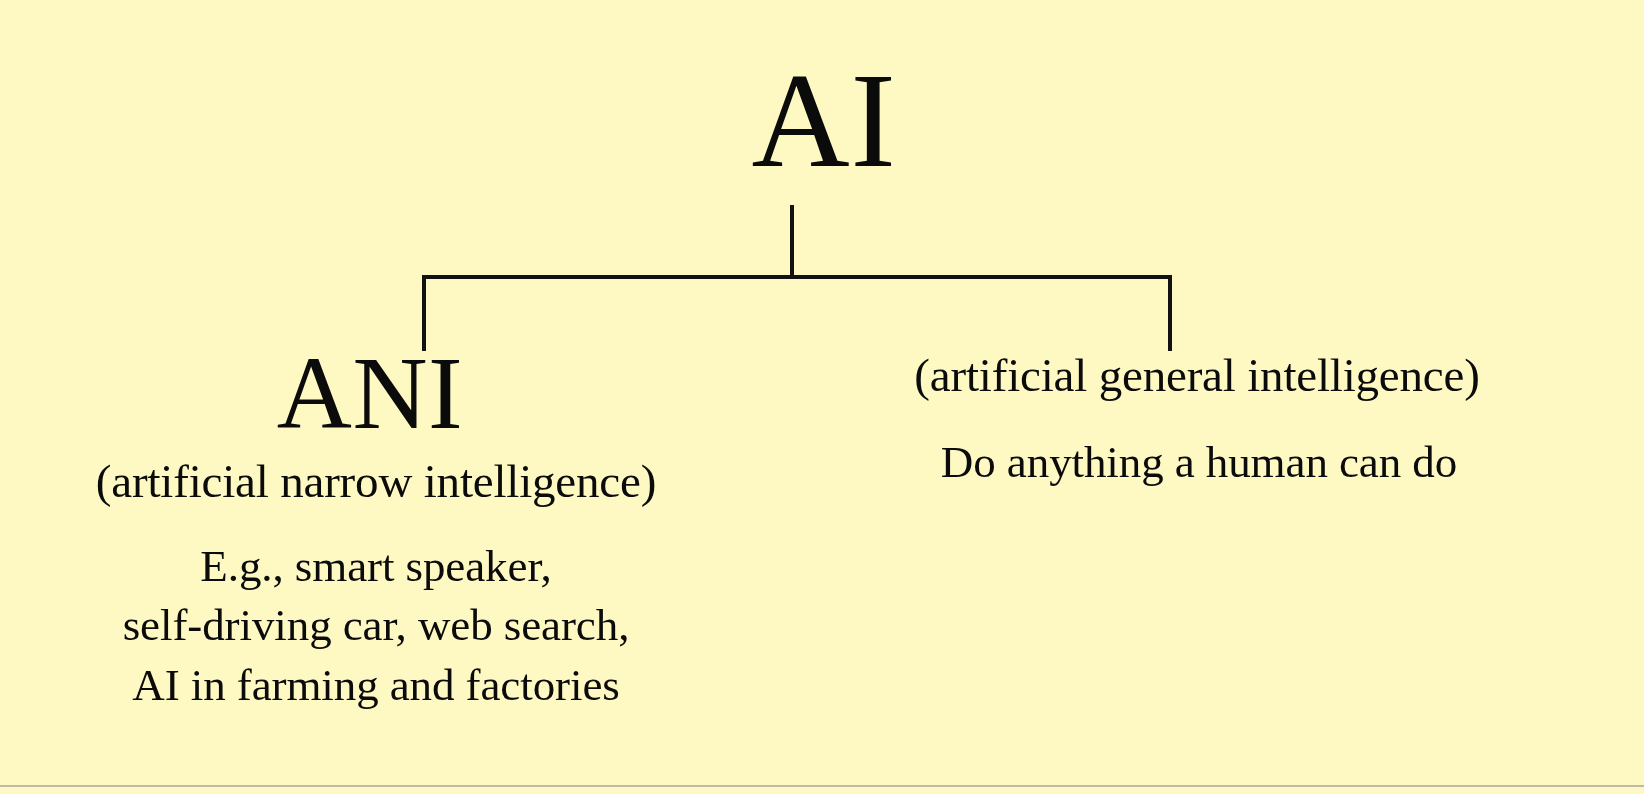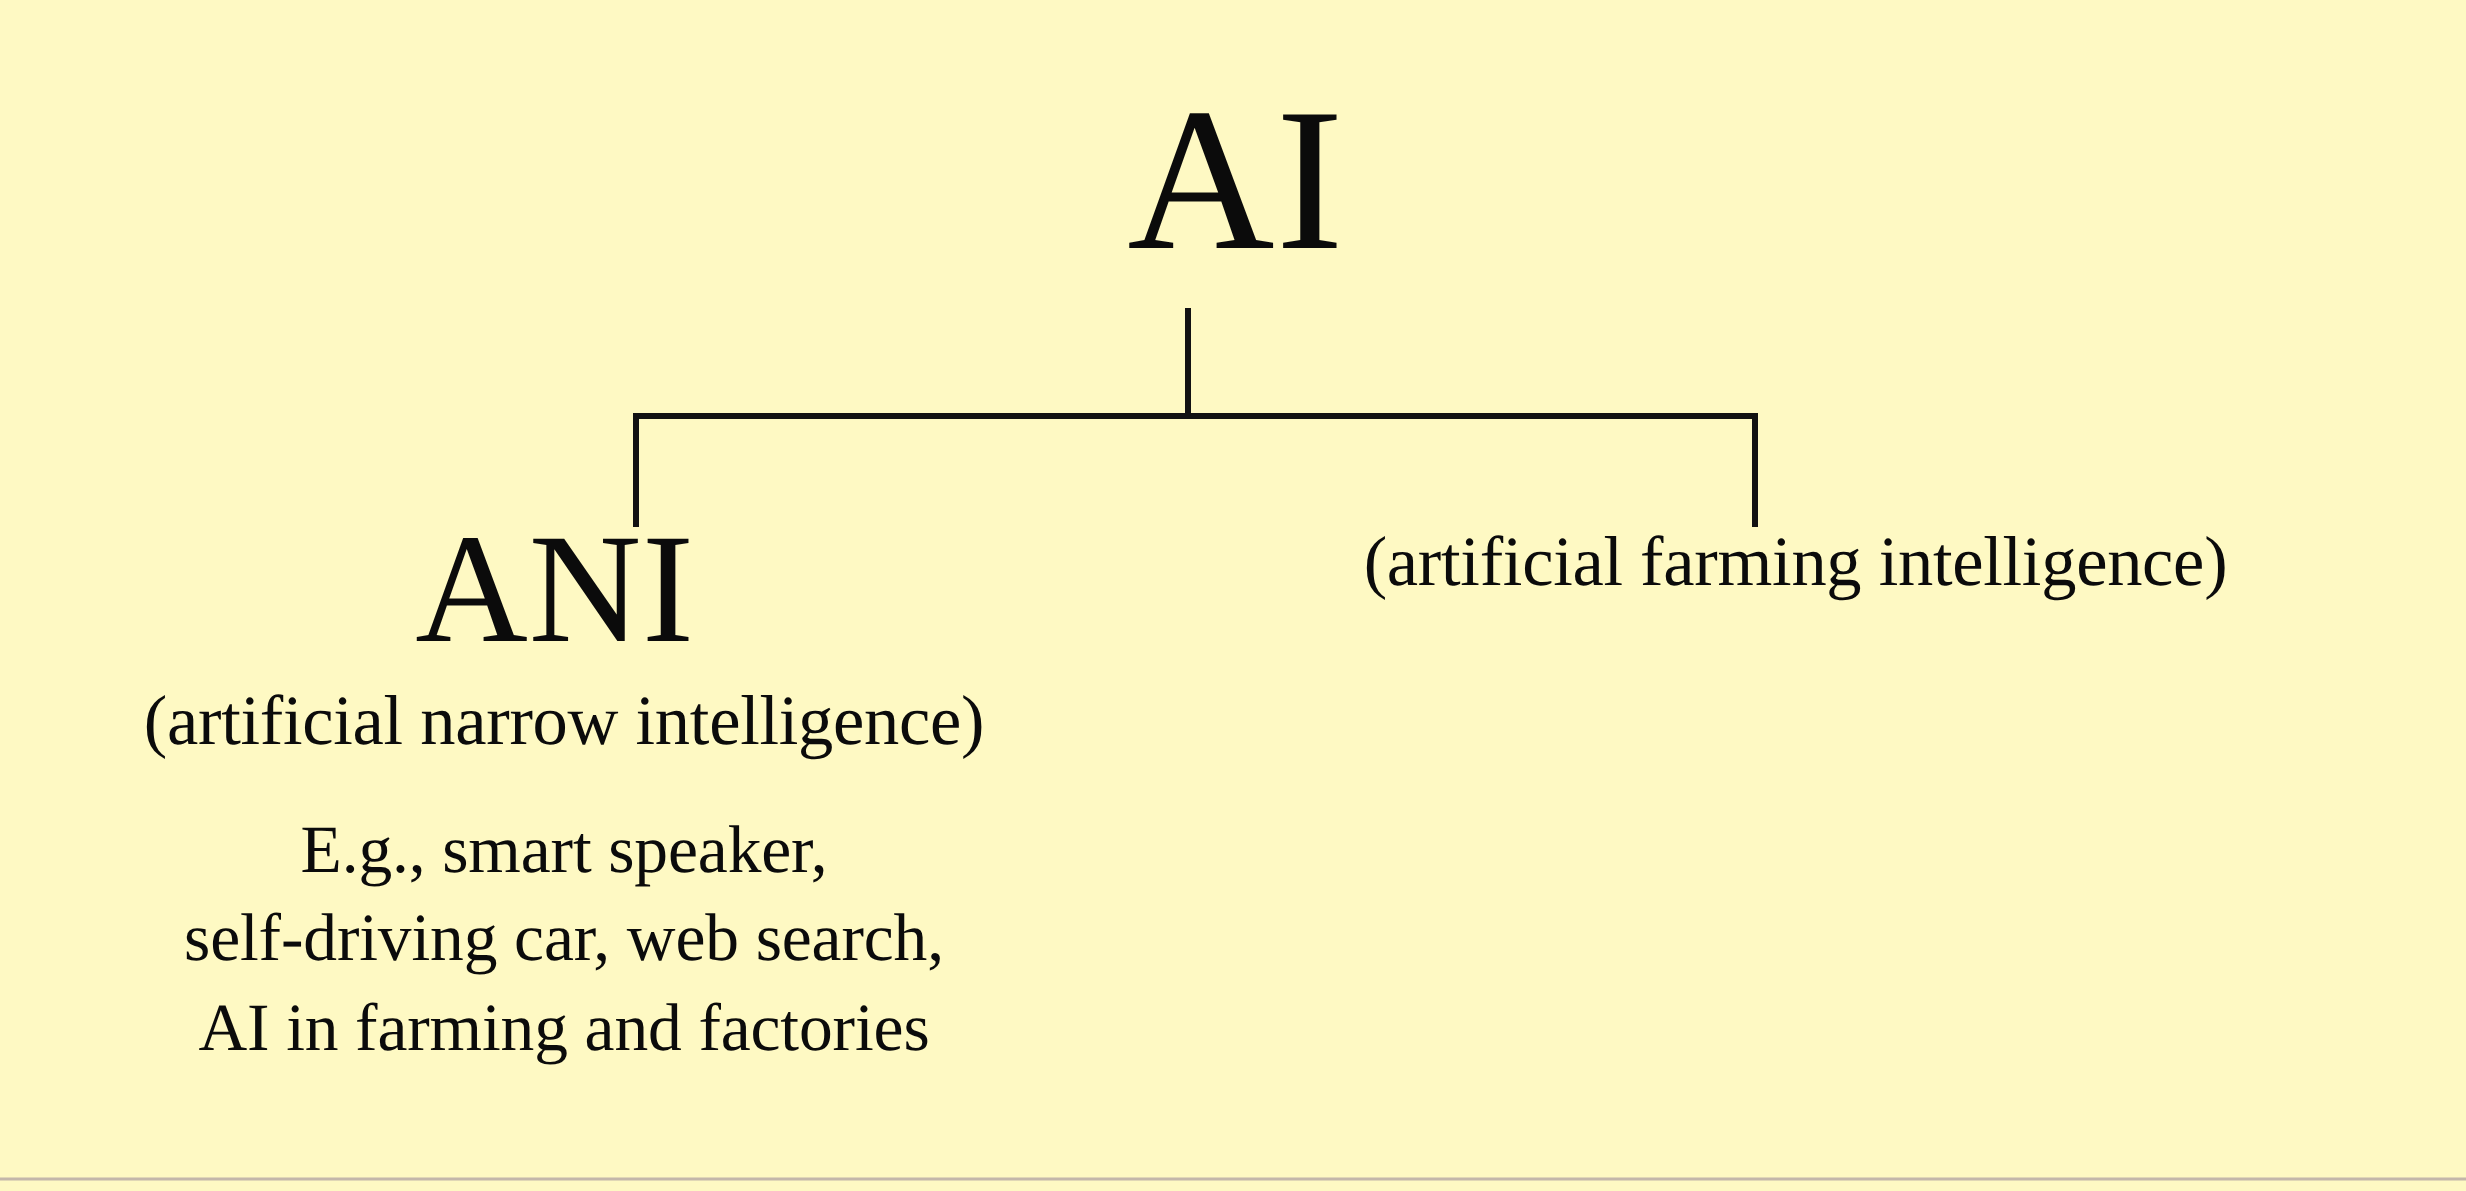--- a/index.html
+++ b/index.html
@@ -125,18 +125,21 @@
     <div class="node-title-big">ANI</div>
     <div class="node-subtitle">(artificial narrow intelligence)</div>
     <div class="node-desc">
       <span class="desc-line">E.g., smart speaker,</span>
       <span class="desc-line">self-driving car, web search,</span>
       <span class="desc-line">AI in farming and factories</span>
     </div>
   </div>
 
   <div class="branch branch-right">
-    <div class="node-subtitle">(artificial farming intelligence)</div>
+    <div class="node-subtitle">(artificial general intelligence)</div>
+    <div class="node-desc">
+      <span class="desc-line">Do anything a human can do</span>
+    </div>
   </div>
 
   <div id="bottom-rule"></div>
 
 </div>
 
 </body></html>

